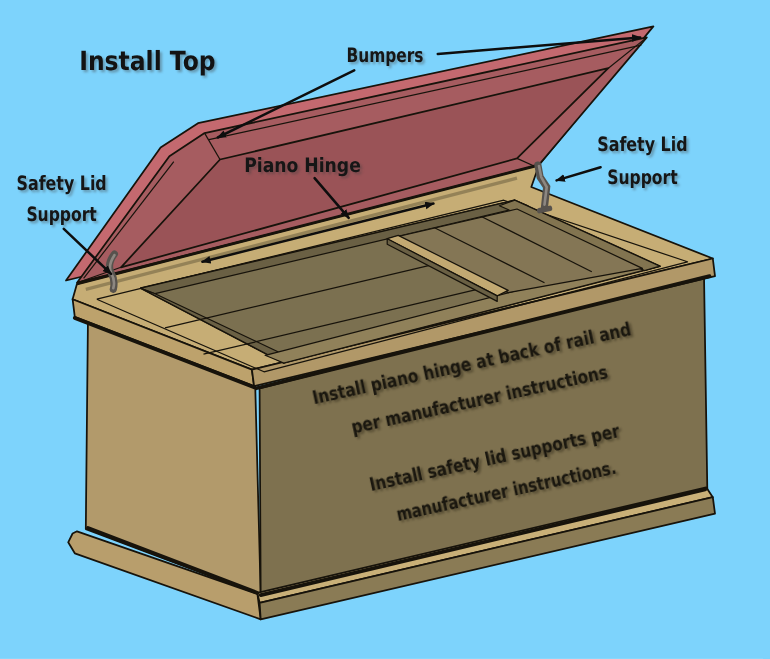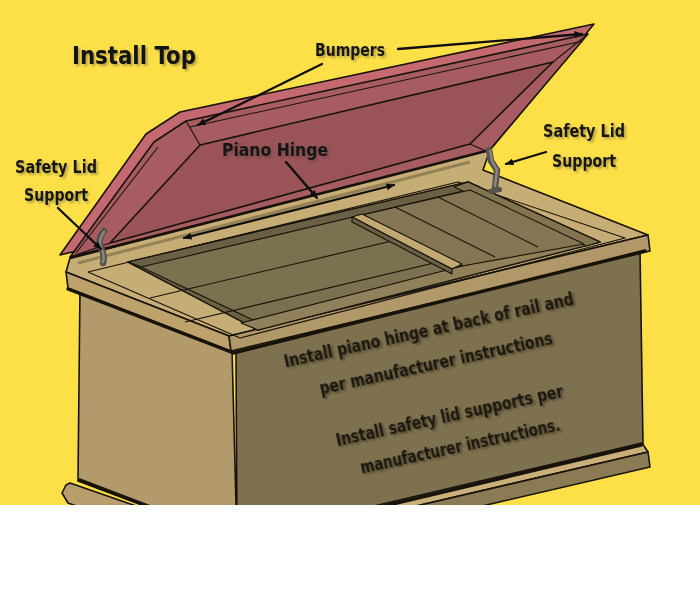--- a/index.html
+++ b/index.html
@@ -1,20 +1,20 @@
 <!DOCTYPE html>
 <html><head>
 <meta charset="utf-8">
 <style>
   html, body { margin: 0; padding: 0; background: #ffffff; }
   .stage {
     position: relative;
     width: 700px;
-    height: 505px;
-    background: #fde047;
+    height: 599px;
+    background: #7dd3fc;
     font-family: "DejaVu Sans", sans-serif;
     overflow: hidden;
   }
   svg { display: block; }
   svg text {
     font-family: "DejaVu Sans", sans-serif;
     font-weight: bold;
   }
   .title-txt { font-size: 24px; fill: #131313; }
   .lbl { font-size: 18px; fill: #161616; }

